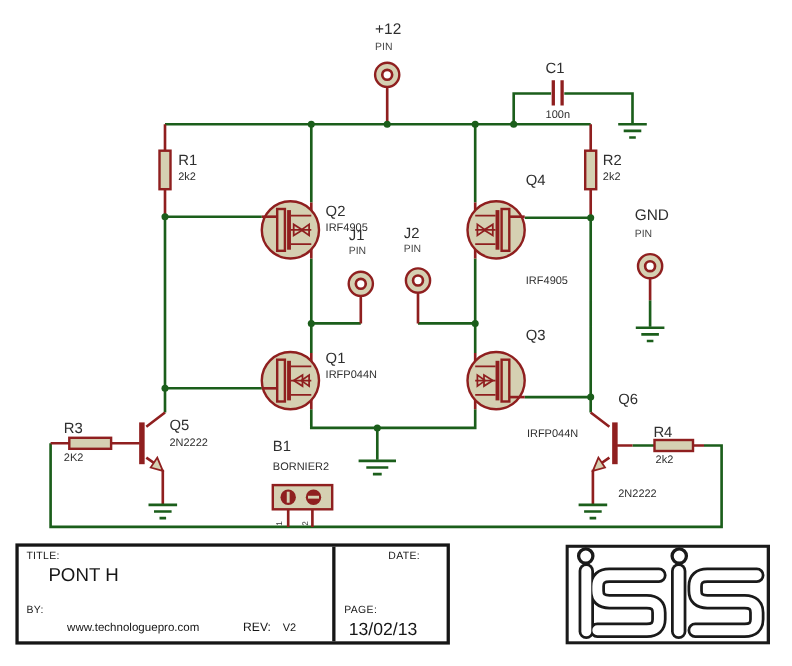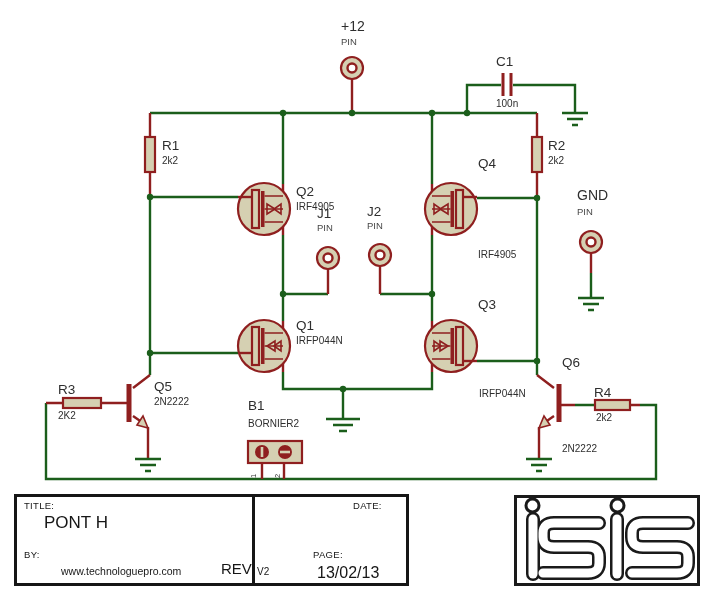--- a/index.html
+++ b/index.html
@@ -13,26 +13,26 @@
   text.pinlbl{font-size:9.5px;fill:#474747;}
   text.pinnum{font-size:7.5px;fill:#333333;}
   .wire{stroke:#1b5e1b;stroke-width:2.4;fill:none;}
   .lead{stroke:#8f1f1f;stroke-width:2.4;fill:none;}
   .body{fill:#d5d0b2;stroke:#8f1f1f;stroke-width:2.2;}
   .inner{stroke:#8f1f1f;stroke-width:1.6;fill:none;}
   .gbar{stroke:#1b5e1b;stroke-width:2.4;fill:none;}
   
   #titleblock{position:absolute;left:14px;top:494px;width:395px;height:92px;
     border:3px solid #161616;box-sizing:border-box;background:#fff;color:#161616;}
-  #tb-left{position:absolute;left:0;top:0;width:238px;height:100%;border-right:3px solid #161616;box-sizing:border-box;}
+  #tb-left{position:absolute;left:0;top:0;width:288px;height:100%;border-right:3px solid #161616;box-sizing:border-box;}
   #tb-right{position:absolute;left:290px;top:0;right:0;height:100%;}
   .tb-small{position:absolute;font-size:9.5px;letter-spacing:.3px;}
   #tb-title{position:absolute;left:27px;top:16px;font-size:17px;}
   #tb-by-val{position:absolute;left:44px;bottom:6px;font-size:10.5px;}
-  #tb-rev-lbl{position:absolute;left:204px;bottom:6px;font-size:15px;}
+  #tb-rev-lbl{position:absolute;left:204px;bottom:6px;font-size:11px;}
   #tb-rev-val{position:absolute;left:240px;bottom:6px;font-size:10px;}
   #tb-date{position:absolute;left:10px;top:22px;font-size:16px;margin-top:45px;}
   #tb-page{position:absolute;left:19px;top:70px;font-size:15px;margin-top:36px;}
   #logo{position:absolute;left:514px;top:495px;}
 </style>
 </head>
 <body>
 
 <div id="stage">
 

